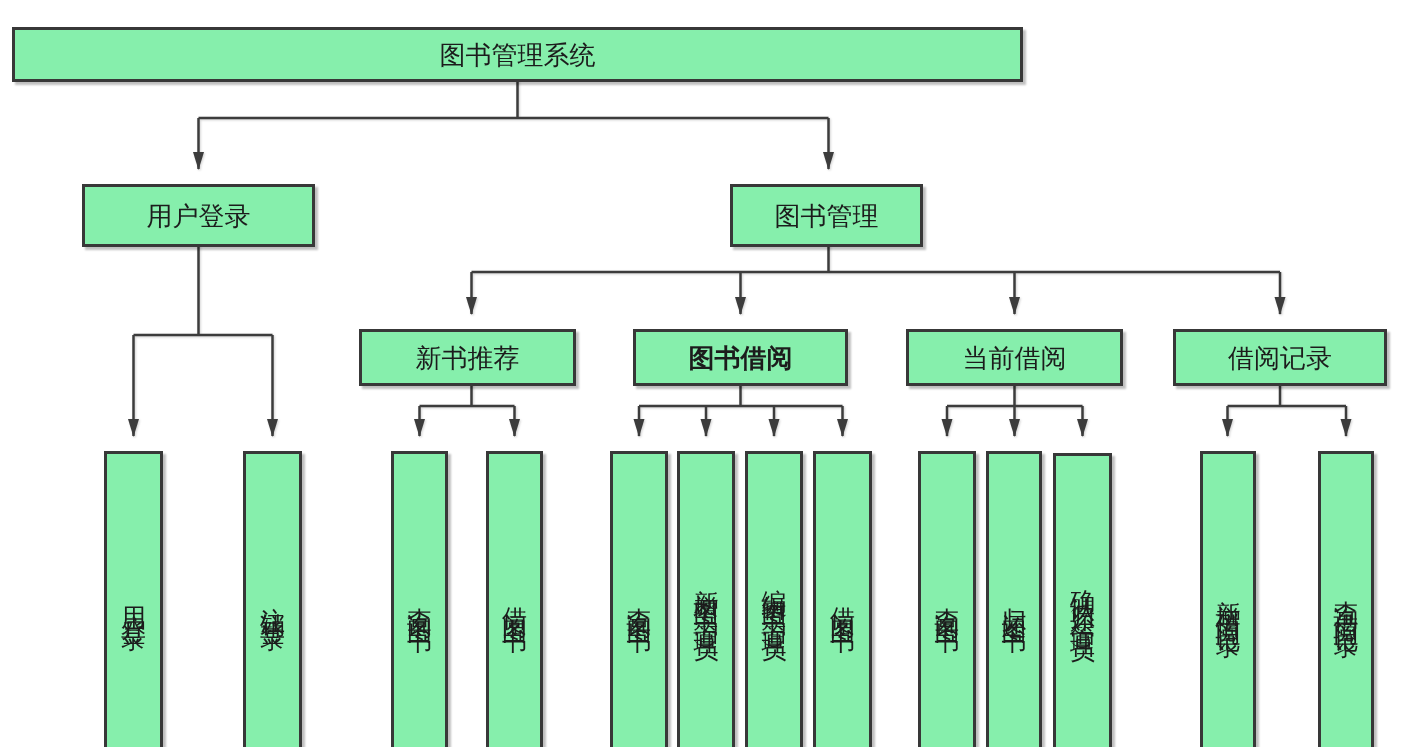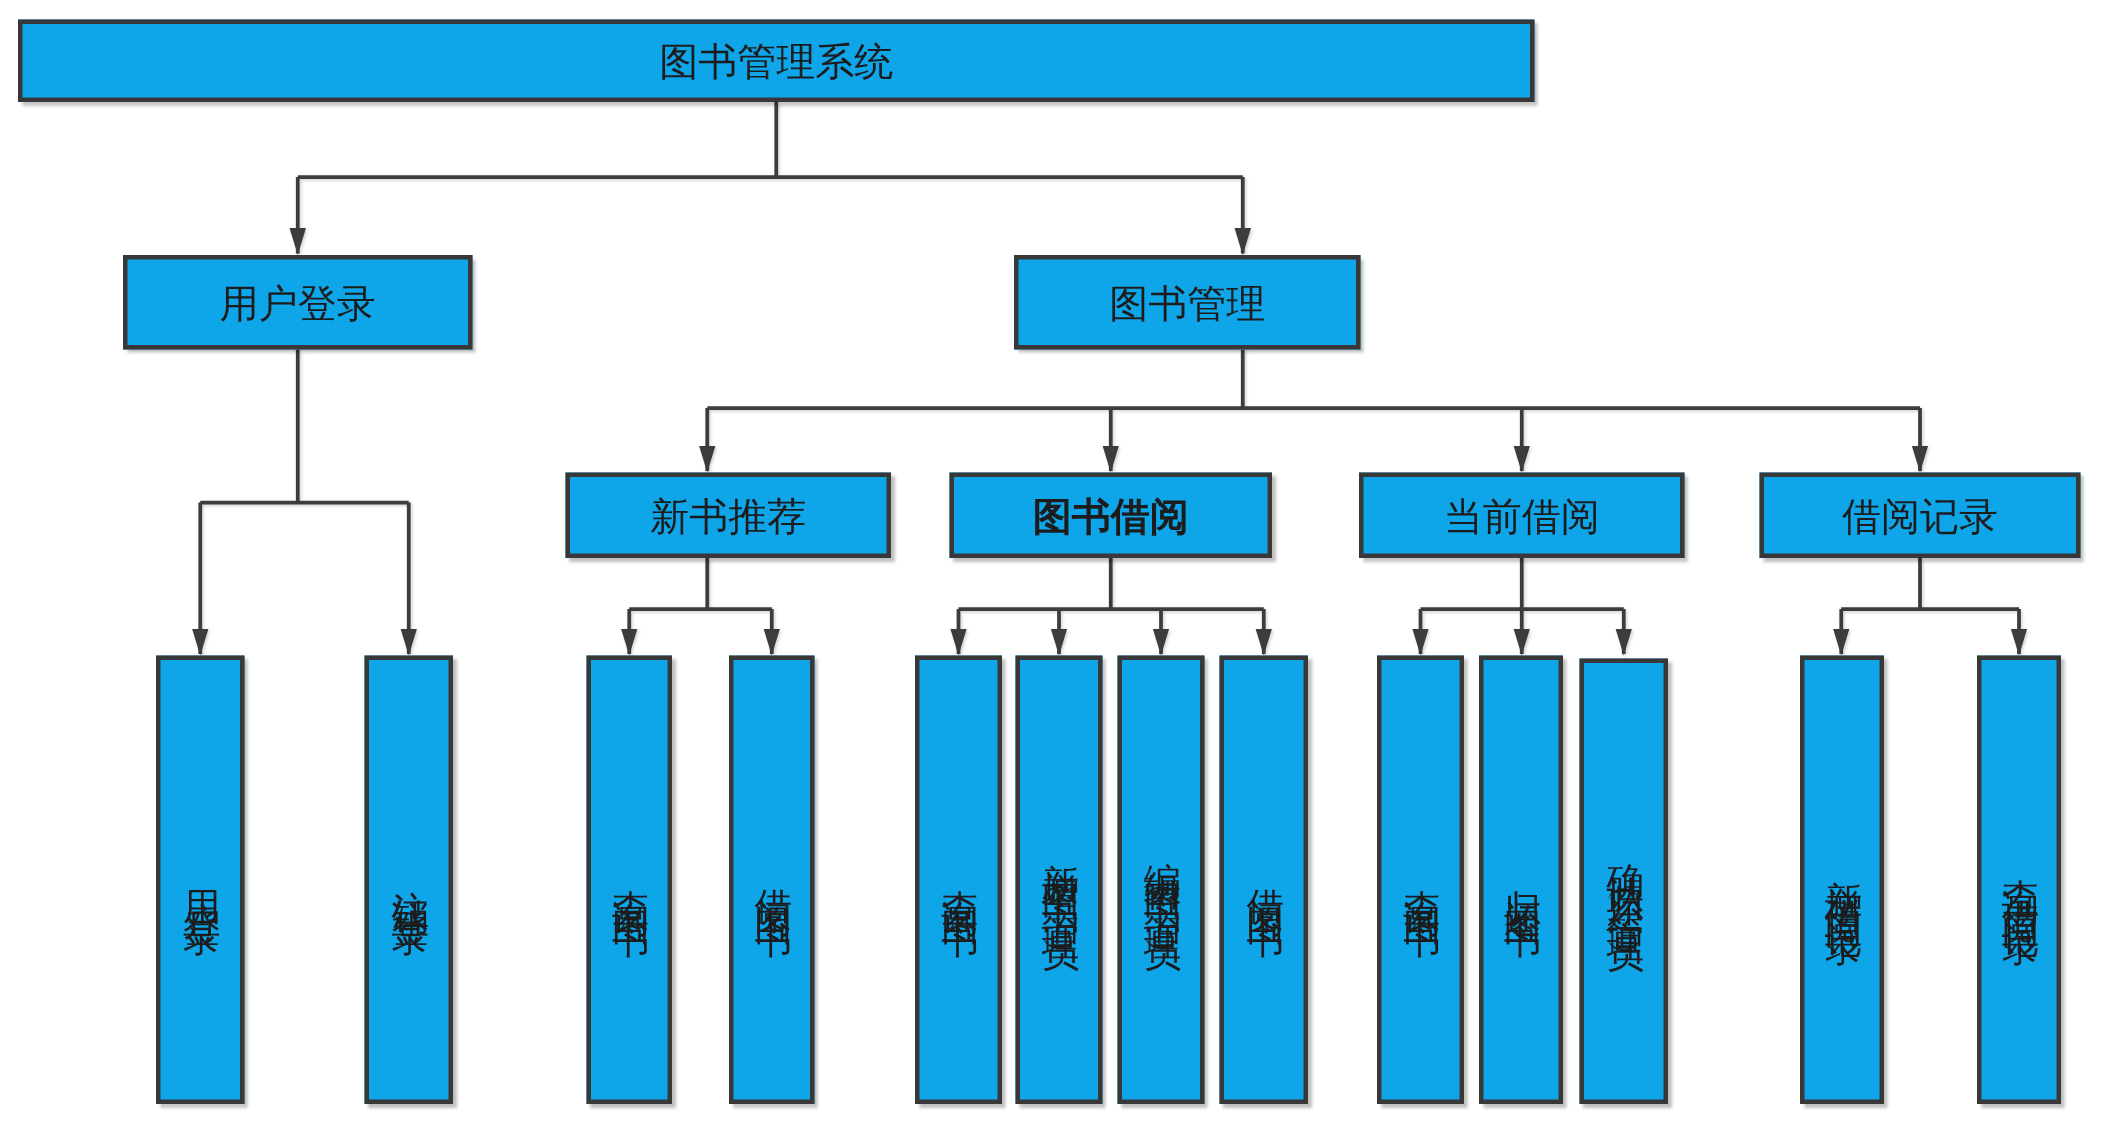--- a/index.html
+++ b/index.html
@@ -17,30 +17,31 @@
   .wires {
     position: absolute;
     left: 0; top: 0;
     width: 1405px; height: 747px;
     filter: drop-shadow(1.5px 1.5px 1px rgba(0,0,0,0.18));
   }
   .wires line { stroke: var(--line, #3c3c3c); stroke-width: 2.5; }
   .box {
     position: absolute;
     box-sizing: border-box;
-    background: #0ea5e9;
+    background: #86efac;
     border: 3px solid var(--border, #383838);
     box-shadow: 2.5px 2.5px 2px rgba(0,0,0,0.25);
     display: flex;
     align-items: center;
     justify-content: center;
     color: var(--text, #1c1c1c);
     font-size: 26px;
     line-height: 1;
     white-space: nowrap;
+    margin-top: 14px;
   }
   .vbox {
     writing-mode: vertical-rl;
     text-orientation: mixed;
     font-size: 25px;
     letter-spacing: 7px;
     white-space: nowrap;
   }
   .watermark {
     position: absolute;
@@ -115,23 +116,23 @@
       <line x1="1280" y1="372" x2="1280" y2="406"></line>
       <line x1="1227.5" y1="406" x2="1346" y2="406"></line>
       <line x1="1227.5" y1="406" x2="1227.5" y2="436" marker-end="url(#arw)"></line>
       <line x1="1346" y1="406" x2="1346" y2="436" marker-end="url(#arw)"></line>
     </g>
   </svg>
 
   <div class="box" style="left:12px; top:13px; width:1011px; height:55px;">图书管理系统</div>
 
   <div class="box" style="left:82px; top:170px; width:233px; height:63px;">用户登录</div>
-  <div class="box" style="left:676px; top:170px; width:231px; height:63px;">图书管理</div>
+  <div class="box" style="left:730px; top:170px; width:193px; height:63px;">图书管理</div>
 
-  <div class="box" style="left:377px; top:315px; width:217px; height:57px;">新书推荐</div>
+  <div class="box" style="left:359px; top:315px; width:217px; height:57px;">新书推荐</div>
   <div class="box" style="left:633px; top:315px; width:215px; height:57px;font-weight:bold;">图书借阅</div>
   <div class="box" style="left:906px; top:315px; width:217px; height:57px;">当前借阅</div>
   <div class="box" style="left:1173px; top:315px; width:214px; height:57px;">借阅记录</div>
 
   <div class="box vbox" style="left:104px; top:437px; width:59px; height:299px;">用户登录</div>
   <div class="box vbox" style="left:243px; top:437px; width:59px; height:299px;">注销登录</div>
 
   <div class="box vbox" style="left:391px; top:437px; width:57px; height:299px;">查询图书</div>
   <div class="box vbox" style="left:486px; top:437px; width:57px; height:299px;">借阅图书</div>
 

